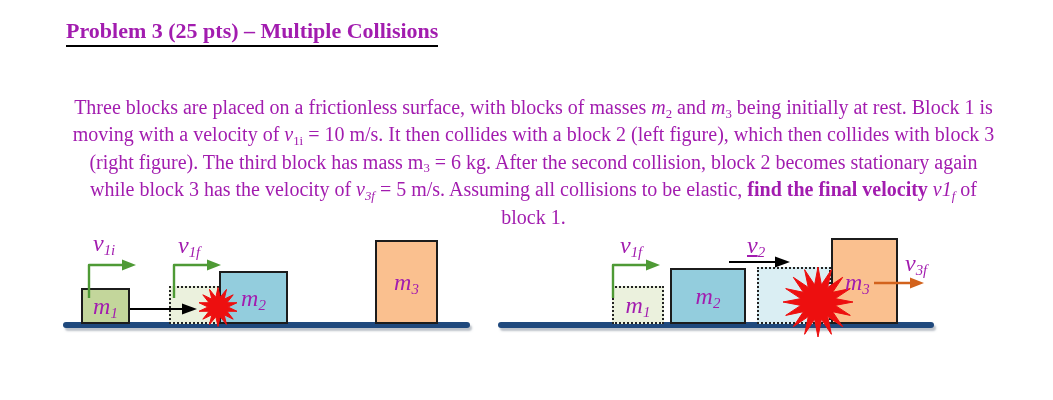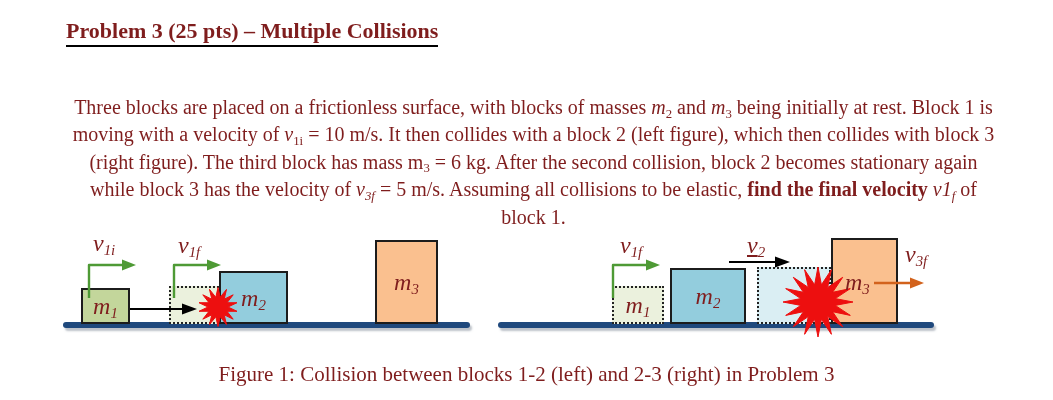--- a/index.html
+++ b/index.html
@@ -1,21 +1,21 @@
 <!DOCTYPE html>
 <html><head>
 <meta charset="utf-8">
 <style>
   html,body{margin:0;padding:0;background:#ffffff;}
   .page{
     position:relative;
     width:1053px;height:400px;
     background:#ffffff;
     font-family:"Liberation Serif","DejaVu Serif",serif;
-    color:#7f1d1d;
+    color:#a21caf;
     overflow:hidden;
   }
   .title{
     position:absolute;left:66px;top:18px;
     font-size:22px;font-weight:bold;
     border-bottom:2px solid #000;
     padding-bottom:1px;
     white-space:nowrap;
   }
   .problem-text{
@@ -133,17 +133,16 @@
   <svg class="fig-el burst" style="left:782px;top:266px;" width="72" height="72">
     <polygon class="star" stroke-width="1" style="fill: rgb(237, 15, 15); stroke: rgb(237, 15, 15);" points="36.0,1.0 39.4,18.8 49.4,3.7 45.7,21.4 60.7,11.3 50.6,26.3 68.3,22.6 53.2,32.6 71.0,36.0 53.2,39.4 68.3,49.4 50.6,45.7 60.7,60.7 45.7,50.6 49.4,68.3 39.4,53.2 36.0,71.0 32.6,53.2 22.6,68.3 26.3,50.6 11.3,60.7 21.4,45.7 3.7,49.4 18.8,39.4 1.0,36.0 18.8,32.6 3.7,22.6 21.4,26.3 11.3,11.3 26.3,21.4 22.6,3.7 32.6,18.8"></polygon>
   </svg>
 
   <span class="fig-el flabel" style="left:845px;top:270px;"><i>m</i><sub>3</sub></span>
 
   <svg class="fig-el arrow" style="left:874px;top:275px;" width="52" height="16">
     <line x1="0" y1="8" x2="37" y2="8" stroke-width="2.4" style="stroke: rgb(210, 98, 28);"></line>
     <polygon points="36,2.5 50,8 36,13.5" style="fill: rgb(210, 98, 28);"></polygon>
   </svg>
-  <span class="fig-el flabel" style="left:905px;top:242px;"><i>v</i><sub class="it">3f</sub></span>
+  <span class="fig-el flabel" style="left:905px;top:251px;"><i>v</i><sub class="it">3f</sub></span>
 
-  <div class="caption">Figure 1: Collision between blocks 1-2 (left) and 2-3 (right) in Problem 3</div>
 
 </div>
 
 </body></html>

